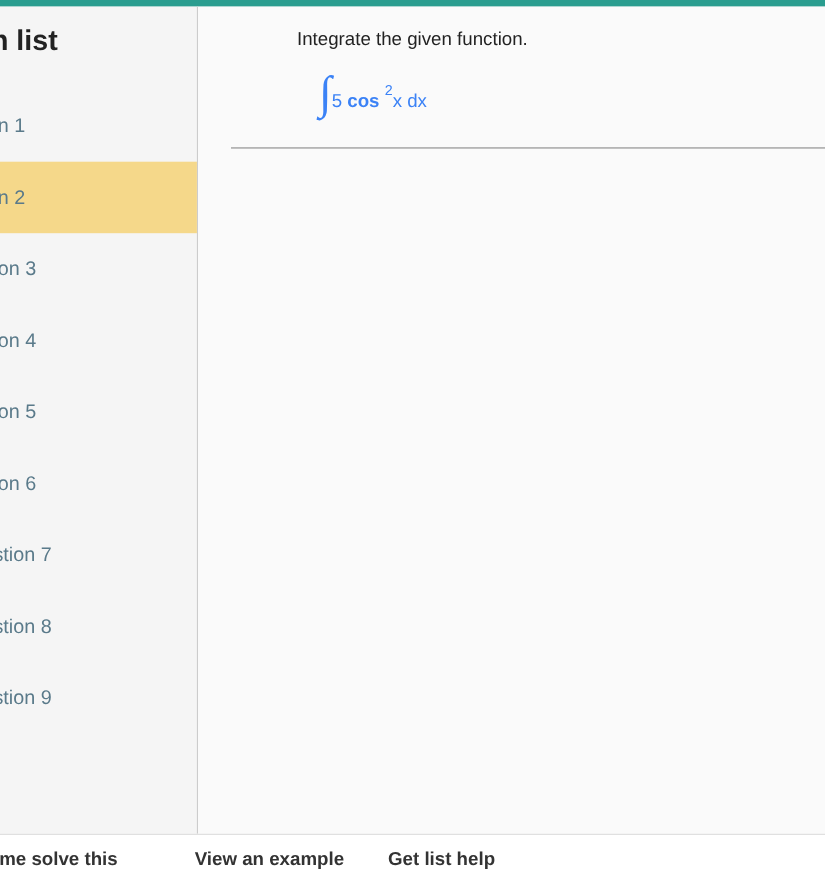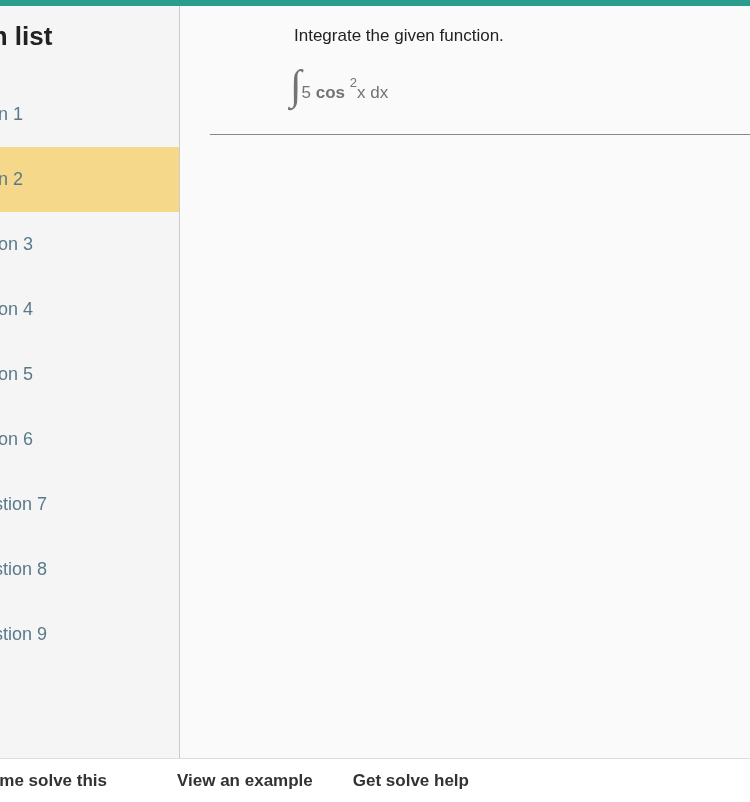--- a/index.html
+++ b/index.html
@@ -60,25 +60,24 @@
     .content {
       flex: 1;
       background: #fafafa;
       padding: 20px 30px 0 90px;
       position: relative;
     }
     .instruction {
       font-size: 17px;
       color: #222;
       margin-bottom: 18px;
-      margin-left: 24px;
     }
     .integral-display {
       font-size: 19px;
-      color: #737373;
+      color: #3b82f6;
       margin-left: 20px;
       margin-bottom: 20px;
       position: relative;
       height: 50px;
     }
     .integral-display.second {
       margin-left: 10px;
       margin-top: 35px;
     }
     .hr-line {
@@ -192,14 +191,14 @@
     </div>
 
     <hr class="hr-line">
 
   </div>
 </div>
 
 <div class="bottom-bar">
   <span class="link">elp me solve this</span>
   <span class="link">View an example</span>
-  <span class="link">Get solve help</span>
+  <span class="link">Get list help</span>
 </div>
 
 </body></html>

